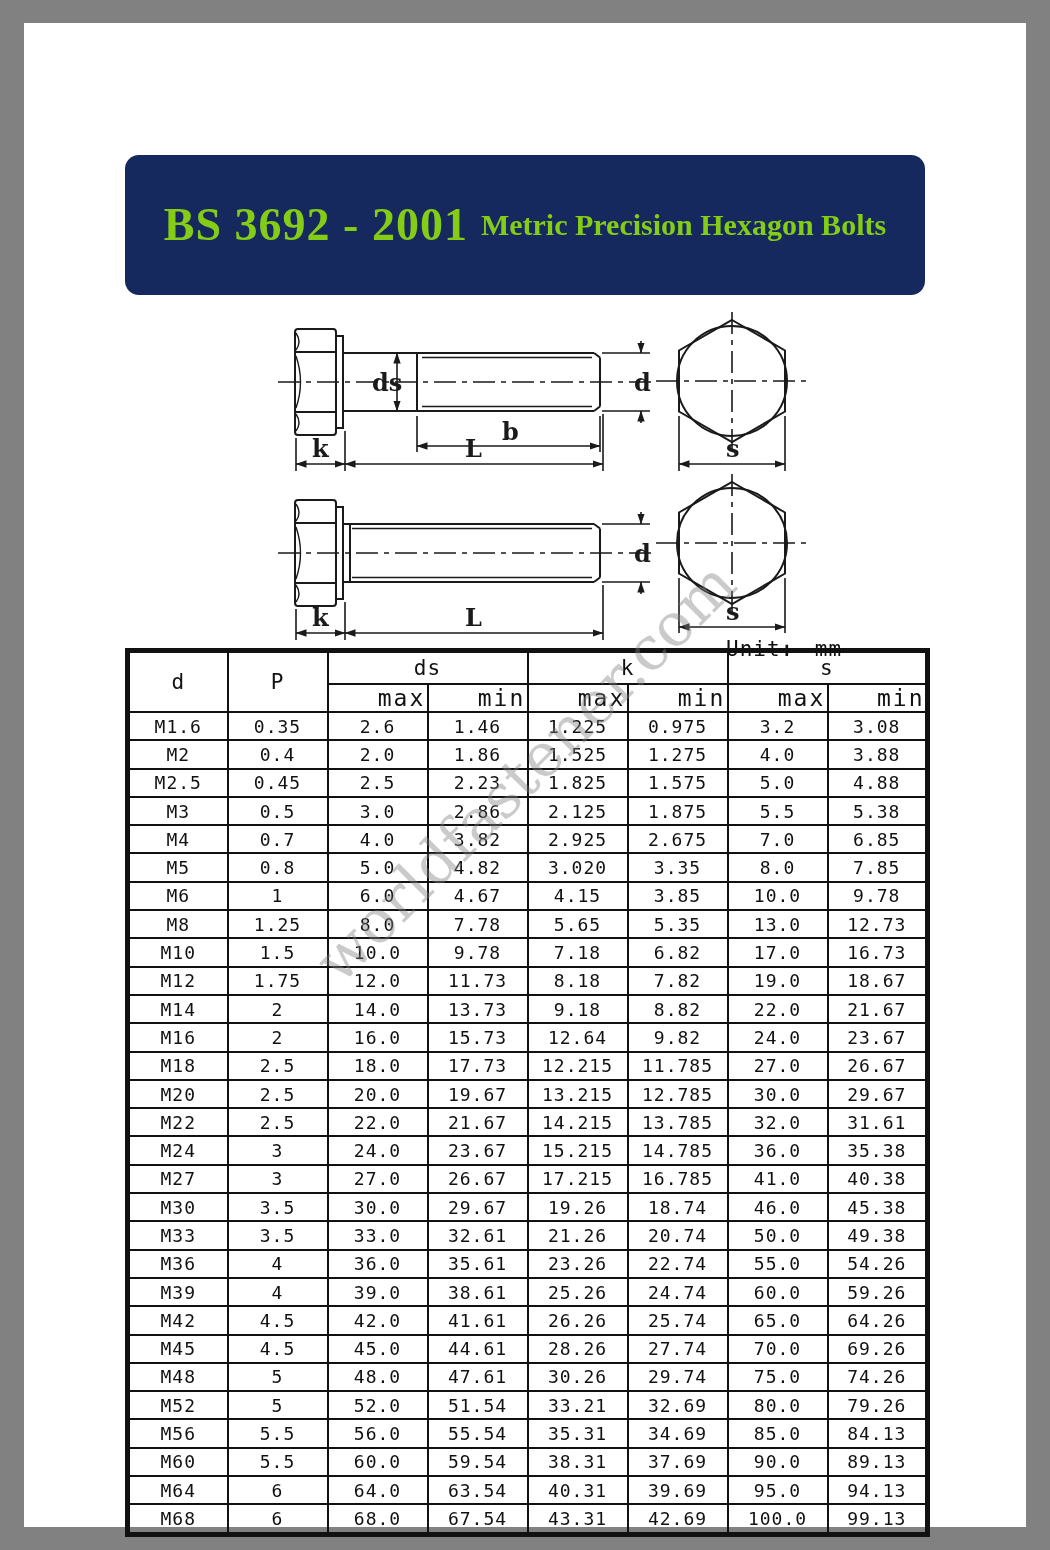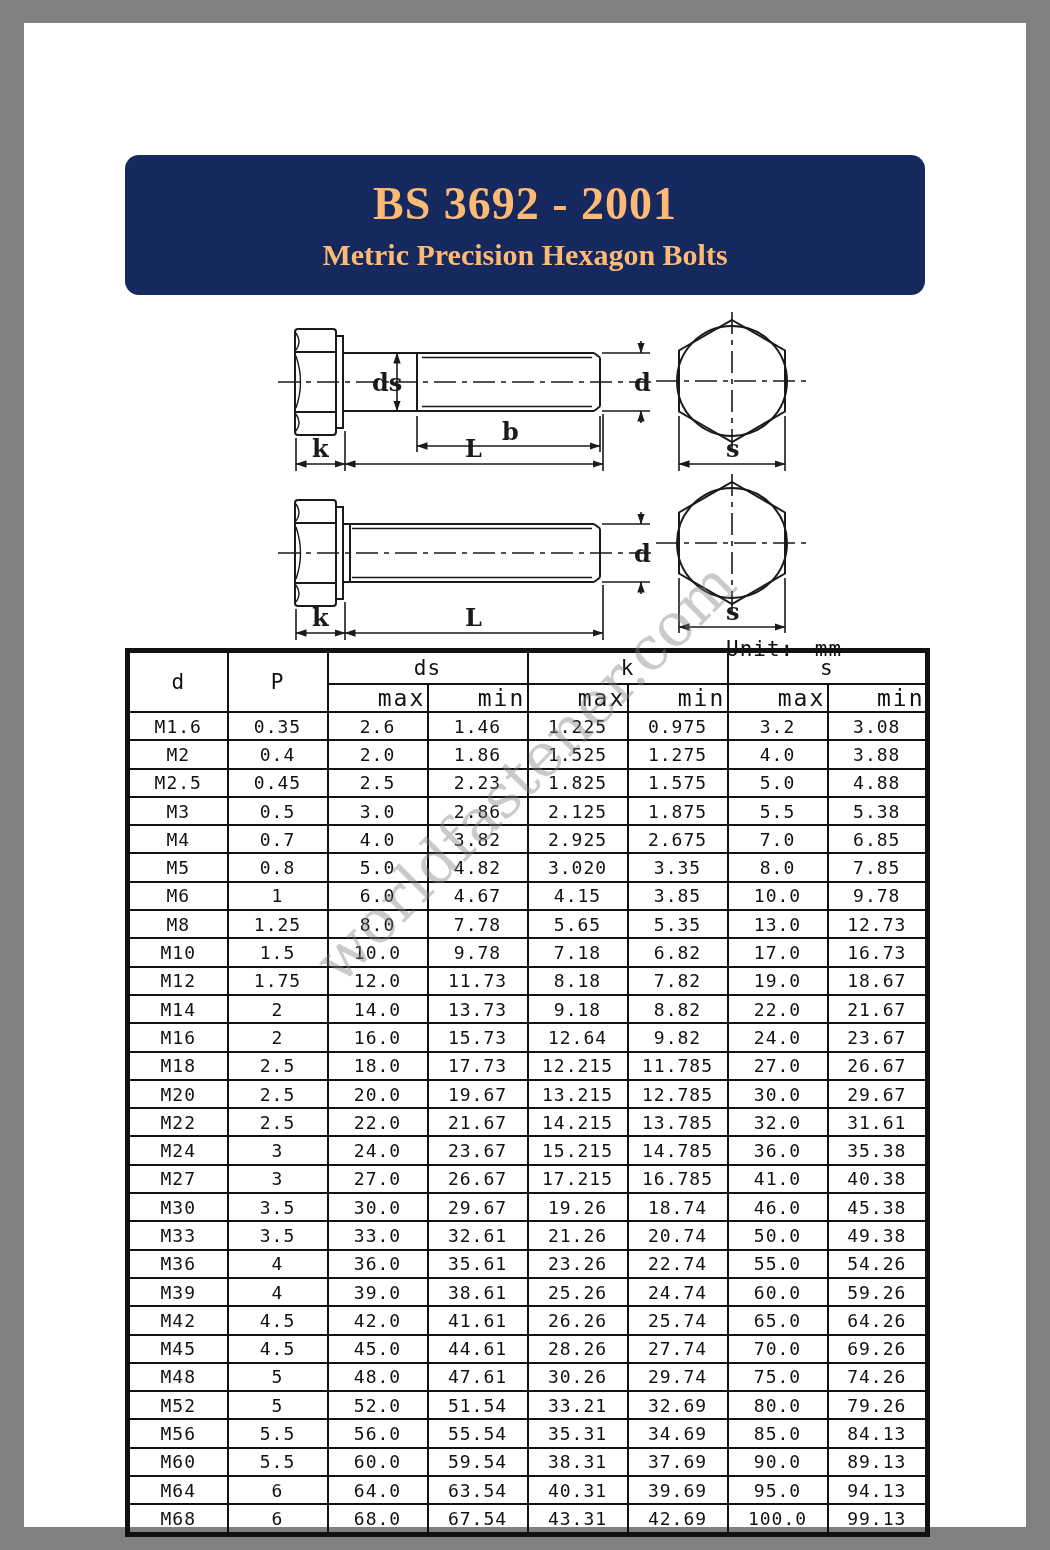--- a/index.html
+++ b/index.html
@@ -8,22 +8,22 @@
     background:#818181;
     font-family:"DejaVu Sans Mono", monospace;
   }
   .page{
     position:absolute;left:24px;top:23px;width:1002px;height:1504px;
     background:#ffffff;
   }
   
   .banner{
     position:absolute;left:101px;top:132px;width:800px;height:140px;
-    background:#15295e;border-radius:14px;color:#fdba74;
-    display:flex;flex-direction:column;align-items:center;justify-content:center;gap:13px;
+    background:#15295e;border-radius:14px;color:#84cc16;
+    display:flex;flex-direction:row;align-items:center;justify-content:center;gap:13px;
   }
   .banner .title{
     font-family:"Liberation Serif", serif;font-weight:bold;font-size:46px;letter-spacing:1px;line-height:1;
   }
   .banner .subtitle{
     font-family:"Liberation Serif", serif;font-weight:bold;font-size:30px;line-height:1;
   }
   
   .drawing{position:absolute;left:236px;top:287px;}
   .ln{stroke:#1a1a1a;stroke-width:2;fill:none;}

